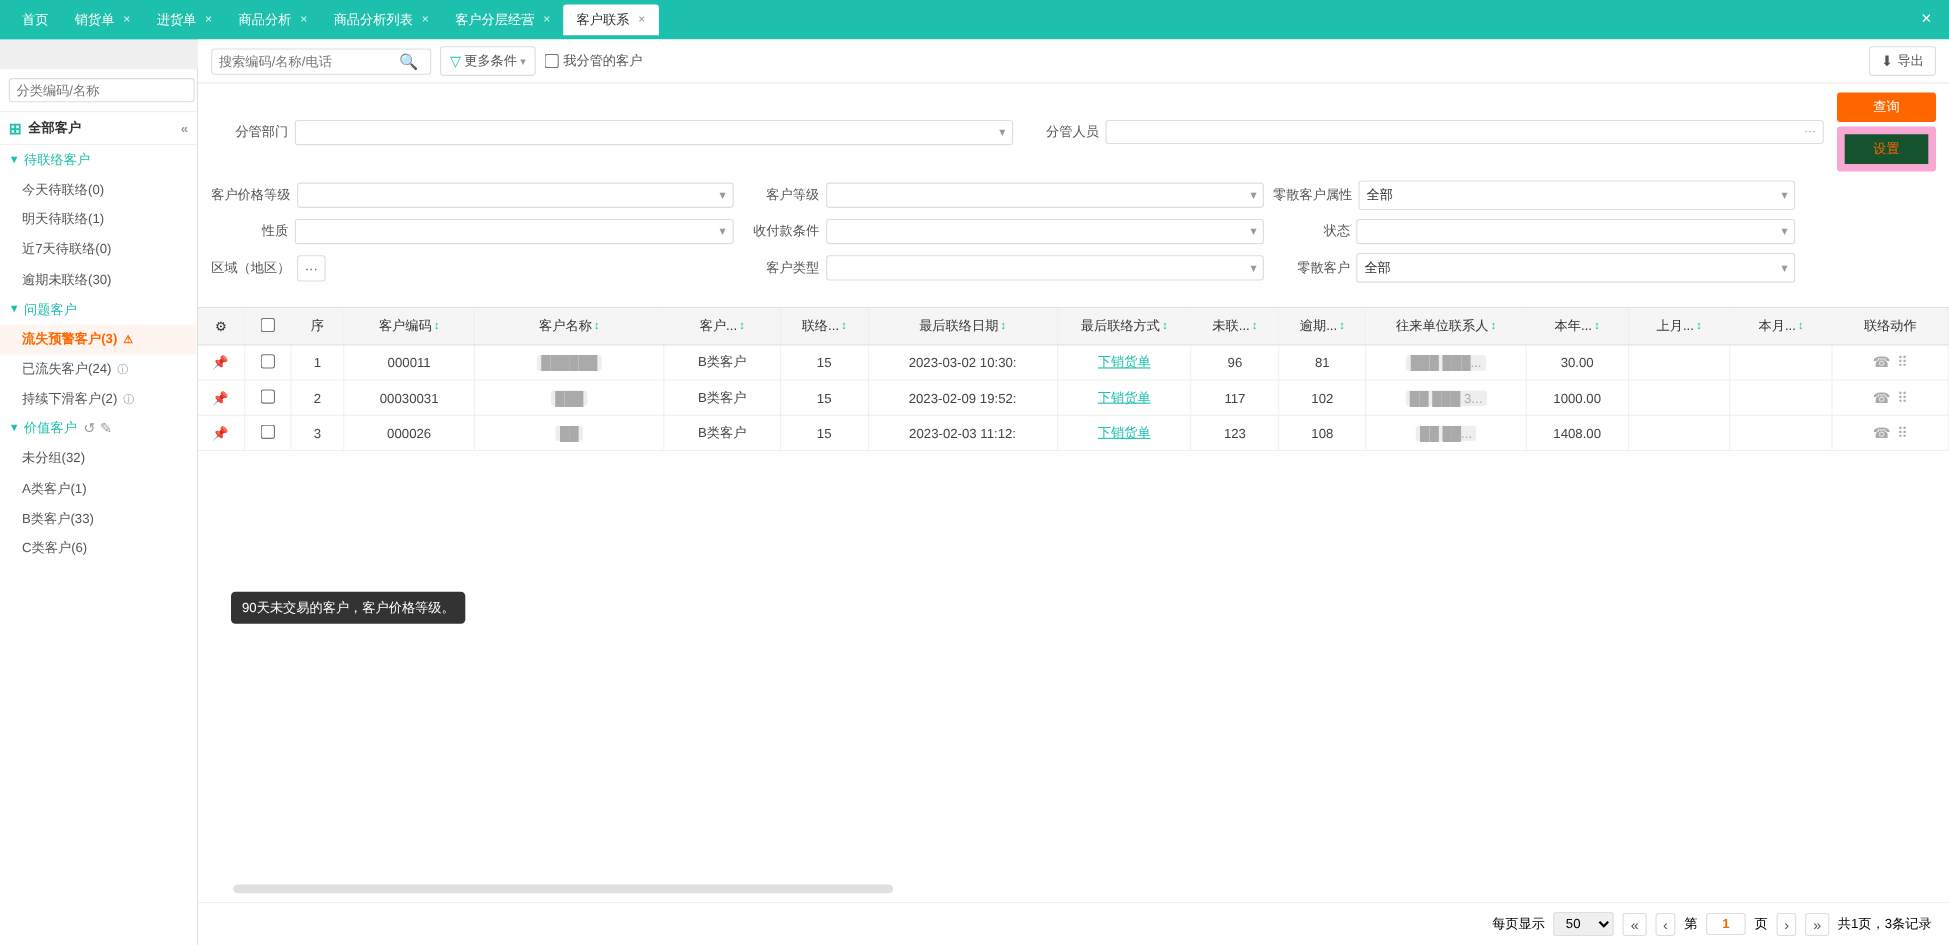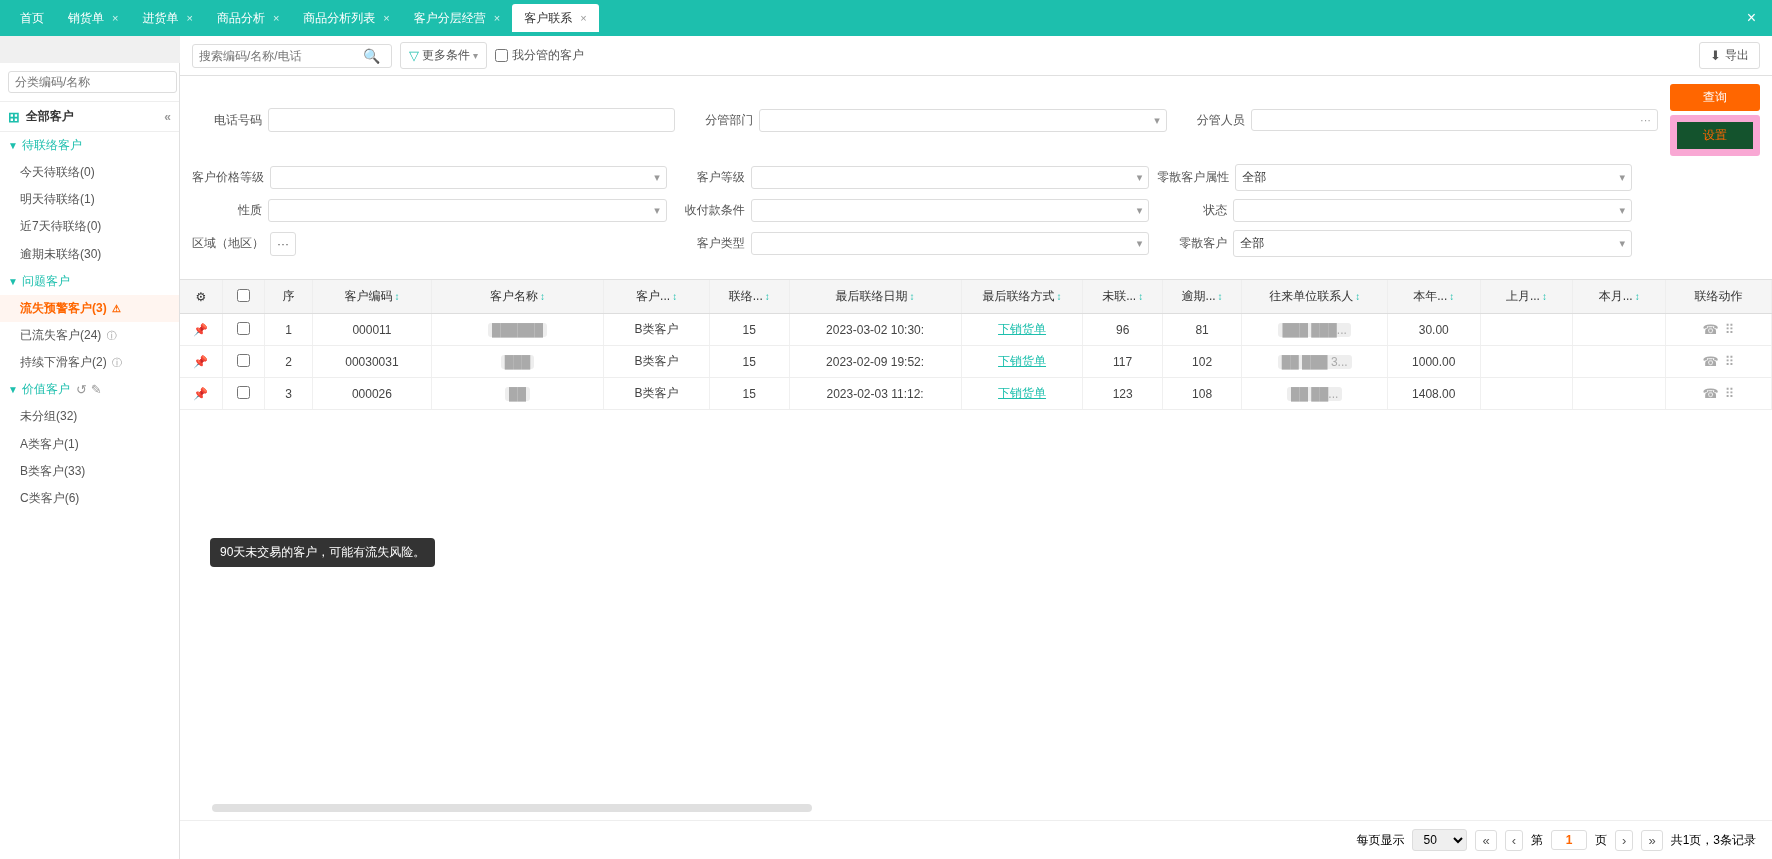--- a/index.html
+++ b/index.html
@@ -523,24 +523,20 @@
       <div class="export-btn">
         <span style="font-size:13px;">⬇</span>
         <span>导出</span>
       </div>
     </div>
 
     <div class="filter-panel">
 
       <div class="filter-row">
         <div class="filter-field">
-          <span class="filter-label">电话号码</span>
-          <input class="filter-input" style="">
-        </div>
-        <div class="filter-field">
           <span class="filter-label">分管部门</span>
           <div class="filter-select filter-select-wide">
             <span></span>
             <span class="caret">▾</span>
           </div>
         </div>
         <div class="filter-field">
           <span class="filter-label">分管人员</span>
           <div class="filter-select filter-select-wide">
             <span></span>
@@ -621,21 +617,21 @@
             <span>全部</span>
             <span class="caret">▾</span>
           </div>
         </div>
         <div style="width:120px;"></div>
       </div>
     </div>
 
     <div class="table-area" style="position:relative;">
 
-      <div class="tooltip-box">90天未交易的客户，可能有流失风险。</div>
+      <div class="tooltip-box">90天未交易的客户，客户价格等级。</div>
 
       <table class="data-table">
         <thead>
           <tr>
             <th class="col-pin">
               <span style="cursor:pointer;">⚙</span>
             </th>
             <th class="col-check">
               <input type="checkbox" style="">
             </th>

